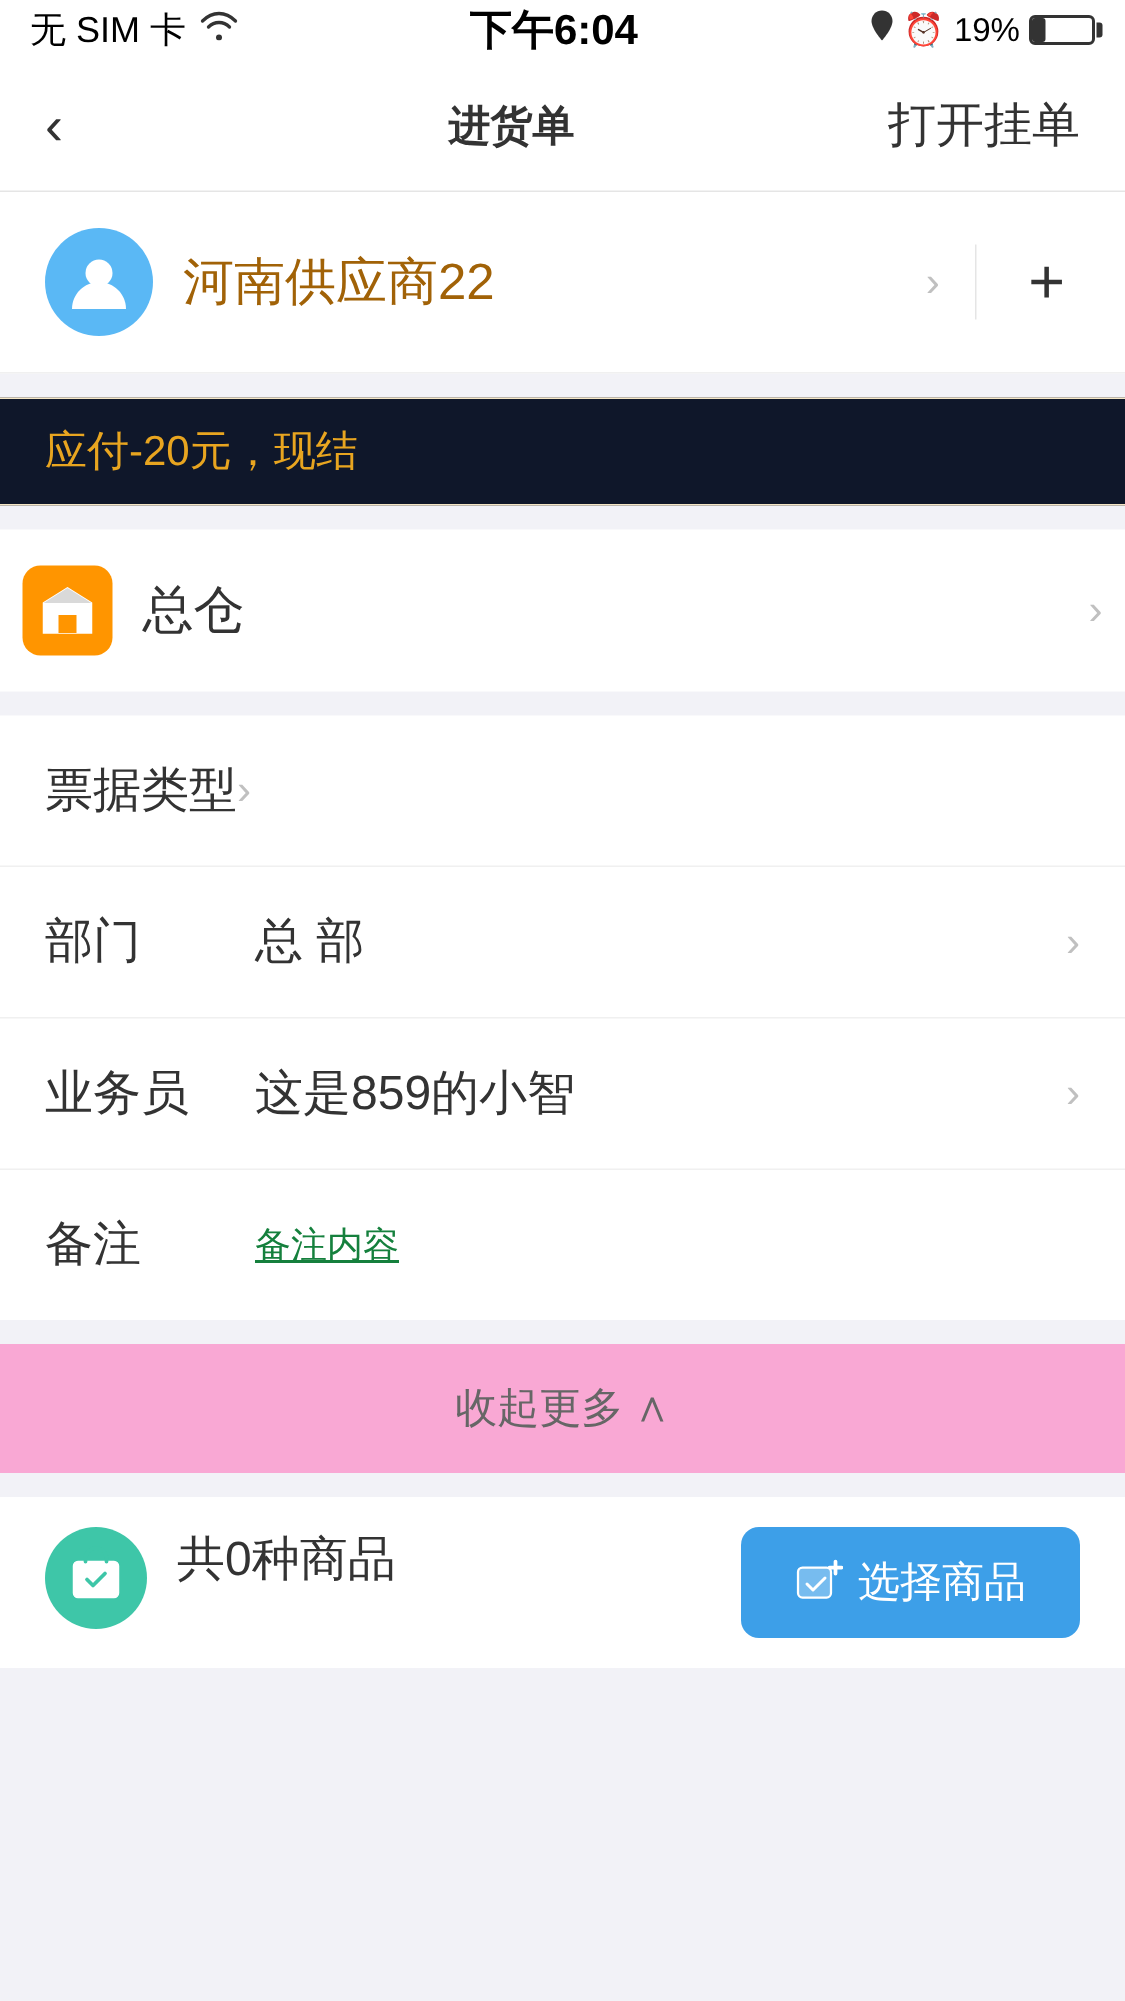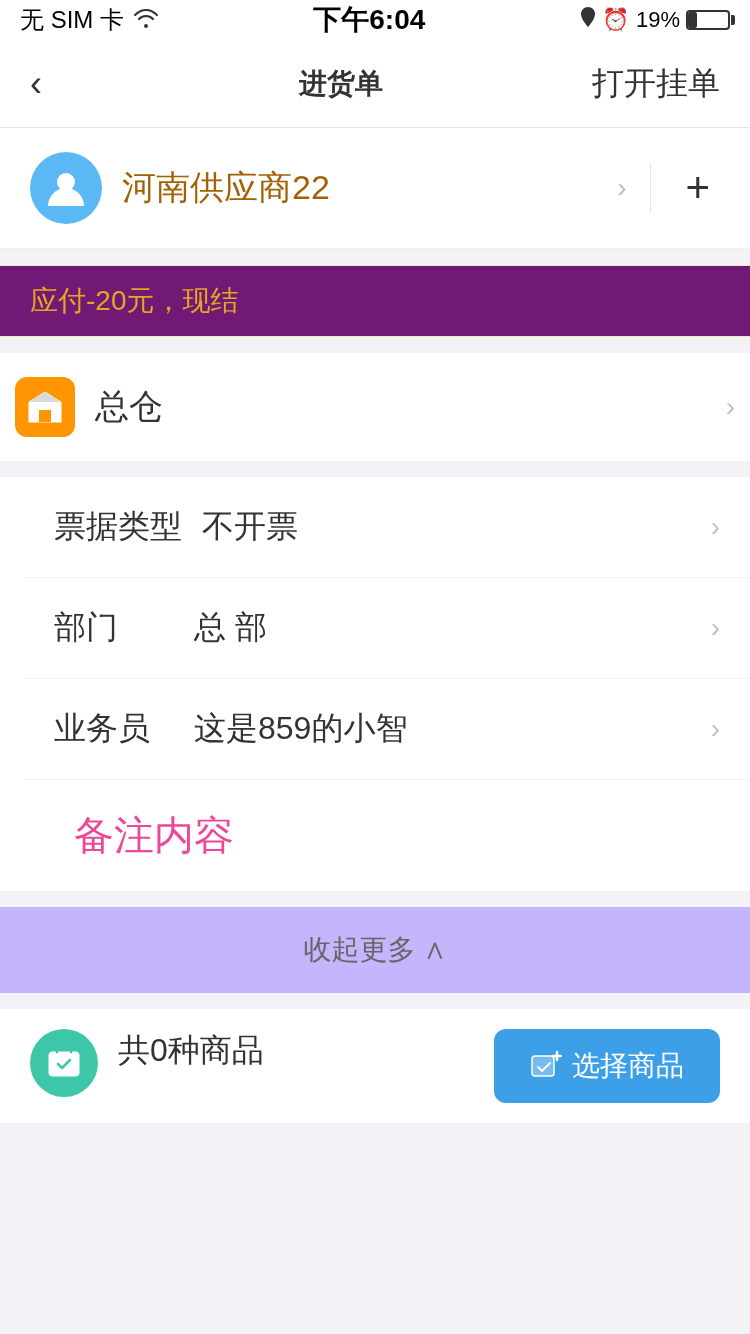--- a/index.html
+++ b/index.html
@@ -124,21 +124,21 @@
     }
     .plus-btn {
       font-size: 42px;
       color: #333;
       cursor: pointer;
       padding: 0 10px;
     }
 
     
     .notice-banner {
-      background: #701a75;
+      background: #0f172a;
       padding: 16px 30px;
       font-size: 28px;
       color: #e8a520;
       border-top: 1px solid #f5e6c5;
       border-bottom: 1px solid #f5e6c5;
       margin-bottom: 16px;
     }
 
     
     .warehouse-row {
@@ -162,21 +162,20 @@
     .warehouse-name {
       flex: 1;
       font-size: 34px;
       color: #333;
     }
 
     
     .form-card {
       background: #fff;
       margin-bottom: 16px;
-      padding-left: 24px;
     }
     .form-row {
       display: flex;
       align-items: center;
       padding: 28px 30px;
       border-bottom: 1px solid #f0f0f0;
       min-height: 90px;
     }
     .form-row:last-child { border-bottom: none; }
     .form-label {
@@ -186,28 +185,29 @@
       flex-shrink: 0;
     }
     .form-value {
       flex: 1;
       font-size: 32px;
       color: #333;
       padding-left: 20px;
     }
     .form-placeholder {
       flex: 1;
-      font-size: 40px;
-      color: #ec4899;
+      font-size: 24px;
+      color: #15803d;
       padding-left: 20px;
+      text-decoration: underline;
     }
 
     
     .collapse-row {
-      background: #c4b5fd;
+      background: #f9a8d4;
       display: flex;
       align-items: center;
       justify-content: center;
       padding: 24px;
       margin-bottom: 16px;
       font-size: 28px;
       color: #666;
       cursor: pointer;
     }
 
@@ -319,37 +319,37 @@
       </div>
       <div class="warehouse-name">总仓</div>
       <span class="chevron">›</span>
     </div>
   </div>
 
   <div class="form-card">
 
     <div class="form-row">
       <div class="form-label">票据类型</div>
-      <div class="form-value">不开票</div>
       <span class="chevron">›</span>
     </div>
 
     <div class="form-row">
       <div class="form-label">部门</div>
       <div class="form-value">总 部</div>
       <span class="chevron">›</span>
     </div>
 
     <div class="form-row">
       <div class="form-label">业务员</div>
       <div class="form-value">这是859的小智</div>
       <span class="chevron">›</span>
     </div>
 
     <div class="form-row">
+      <div class="form-label">备注</div>
       <div class="form-placeholder">备注内容</div>
     </div>
 
   </div>
 
   <div class="collapse-row">收起更多 ∧</div>
 
   <div class="product-bar">
     <div class="product-icon">
       <svg viewBox="0 0 42 42" fill="none">

